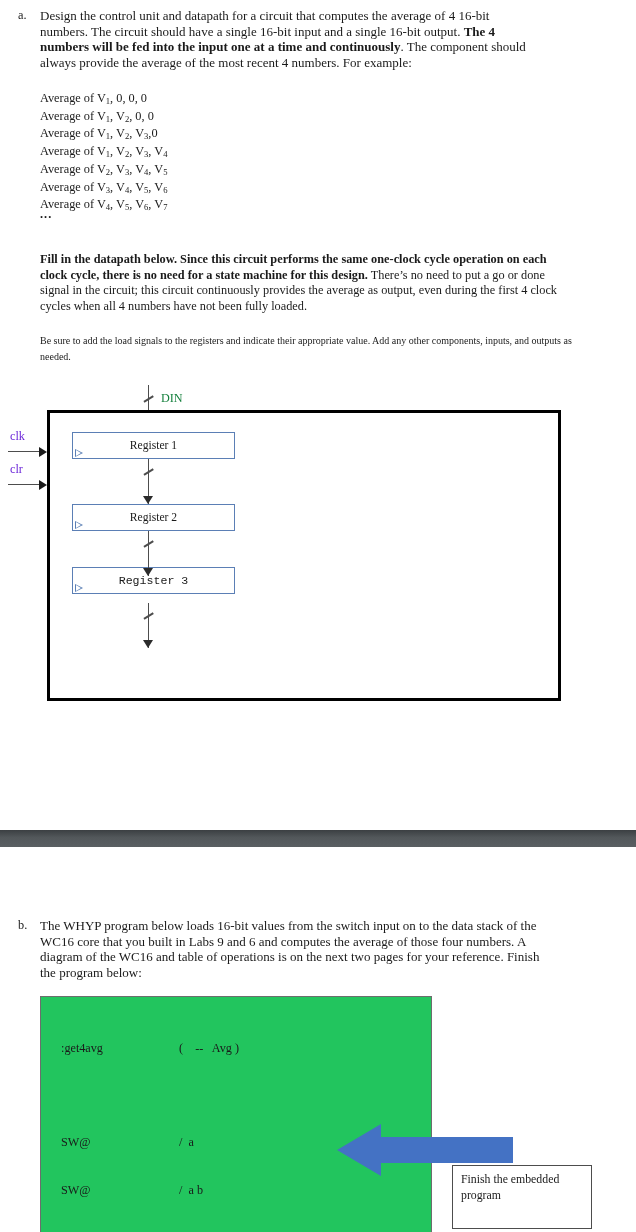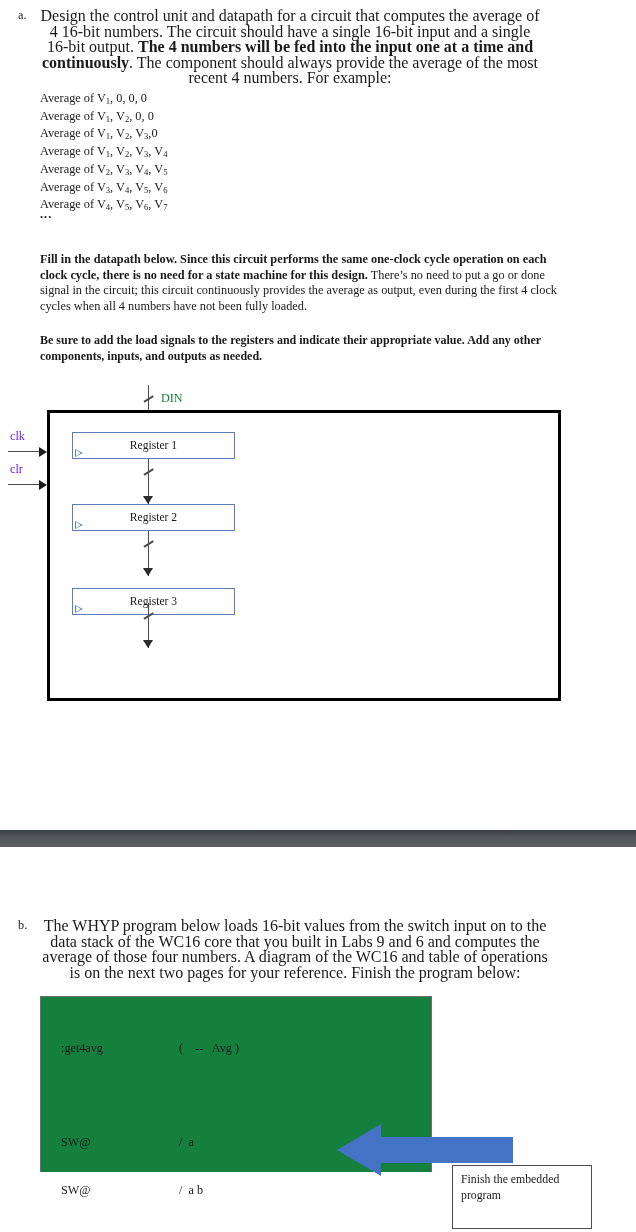--- a/index.html
+++ b/index.html
@@ -21,23 +21,23 @@
     position: absolute;
     display: flex;
   }
   .qlabel {
     width: 22px;
     flex: 0 0 22px;
     font-size: 12.3px;
     line-height: 15.6px;
   }
   .qbody {
-    font-size: 16px;
+    font-size: 13px;
     line-height: 15.6px;
-    text-align: center;
+    text-align: left;
   }
   b { font-weight: bold; }
 
   
   #part-a { left: 18px; top: 8px; width: 600px; }
   #part-a .qbody { width: 500px; }
 
   #avg-list {
     position: absolute;
     left: 40px;
@@ -62,23 +62,23 @@
     top: 252px;
     width: 535px;
     font-size: 12.3px;
     line-height: 15.7px;
   }
   #be-sure-para {
     position: absolute;
     left: 40px;
     top: 333px;
     width: 532px;
-    font-size: 12px;
+    font-size: 10px;
     line-height: 15.7px;
-    font-weight: bold;
+    font-weight: normal;
   }
 
   
   #datapath {
     position: absolute;
     left: 0; top: 385px;
     width: 636px; height: 330px;
   }
   #dp-box {
     position: absolute;
@@ -119,21 +119,21 @@
     position: absolute;
     left: 3.3px;
     bottom: 2.3px;
     width: 0; height: 0;
     border-top: 3.2px solid transparent;
     border-bottom: 3.2px solid transparent;
     border-left: 5.6px solid #ffffff;
   }
   #reg1 { top: 47px; padding-left: 44px; }
   #reg2 { top: 119px; }
-  #reg3 { top: 203px; }
+  #reg3 { top: 182px; font-family: Liberation Mono, monospace; }
   #reg4 { top: 263px; }
 
   
   .bus {
     position: absolute;
     width: 1.6px;
     background: #4d4d4d;
     left: 147.5px;
   }
   .busarrow {
@@ -212,25 +212,25 @@
   }
 
   
   #part-b { left: 18px; top: 918px; width: 600px; }
   #part-b .qbody { width: 510px; }
 
   
   #code-box {
     position: absolute;
     left: 40px; top: 996px;
-    width: 392px; height: 176px;
+    width: 392px; height: 236px;
     border: 1.6px solid #6d6d6d;
     border-bottom: none;
     box-sizing: border-box;
-    background: #15803d;
+    background: #22c55e;
   }
   #code-lines {
     position: absolute;
     left: 20px; top: 12px;
     font-size: 12.2px;
     line-height: 15.8px;
     white-space: pre;
   }
   .code-word { display: inline-block; width: 118px; }
 

